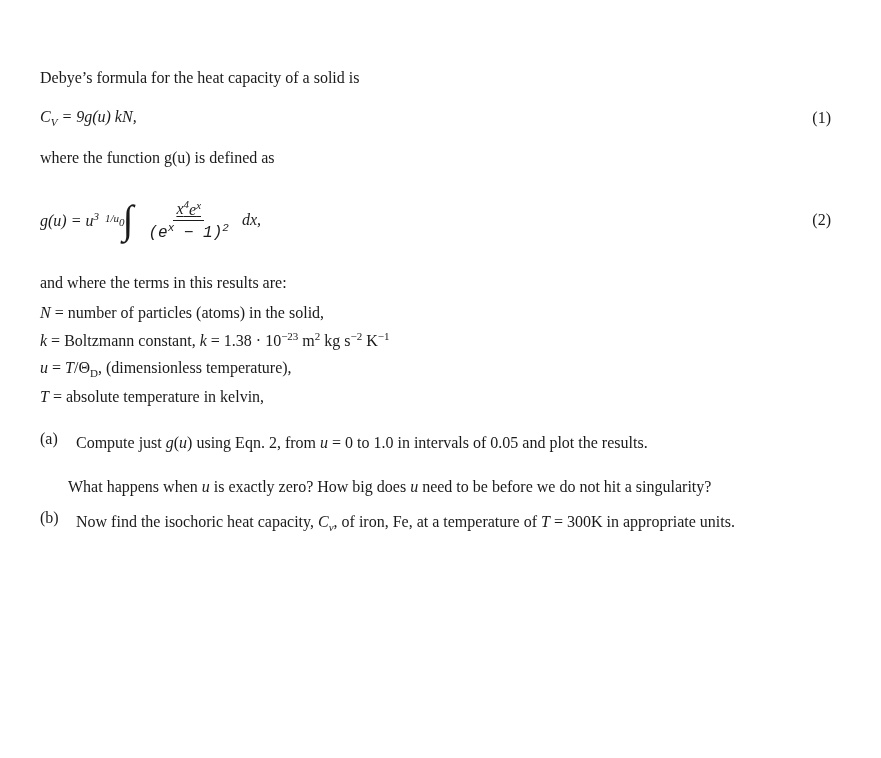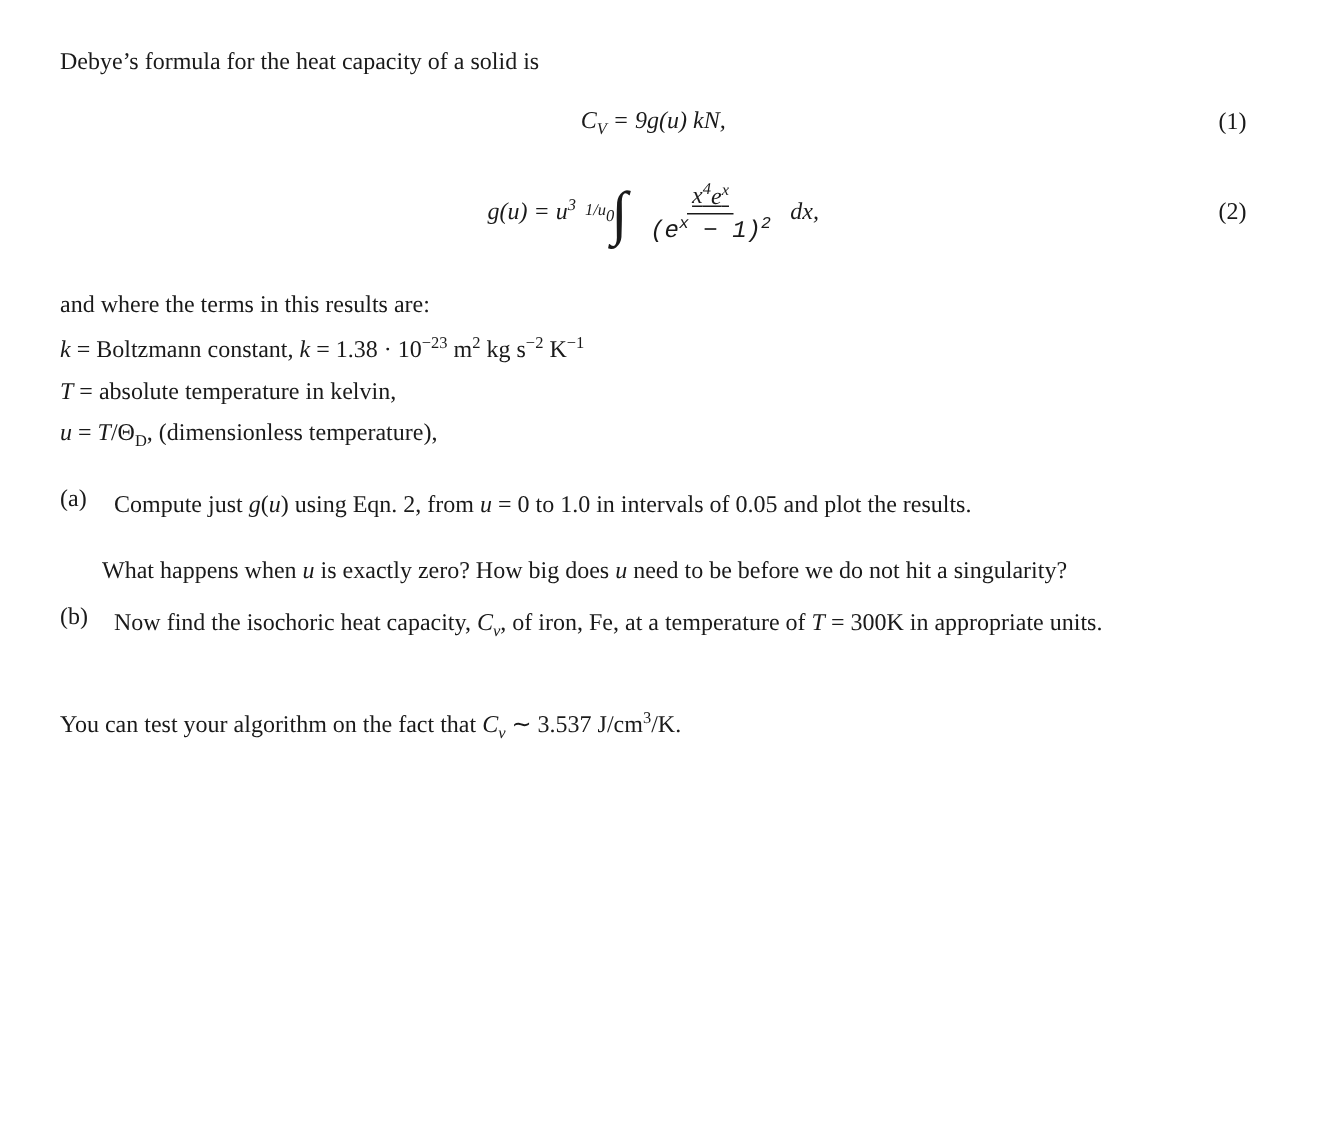--- a/index.html
+++ b/index.html
@@ -13,31 +13,32 @@
       font-family: "Times New Roman", Times, serif;
       font-size: 16px;
       color: #1a1a1a;
       width: 881px;
       min-height: 758px;
       padding: 30px 50px 30px 40px;
     }
 
     .page {
       width: 100%;
+      margin-top: 36px;
     }
 
     .intro-text {
       margin-bottom: 18px;
       line-height: 1.5;
     }
 
     .equation-block {
       display: flex;
       align-items: center;
-      justify-content: center;
+      justify-content: flex-start;
       margin: 18px 0;
       position: relative;
     }
 
     .eq-number {
       position: absolute;
       right: 0;
       font-size: 16px;
     }
 
@@ -152,20 +153,21 @@
     <span>Debye’s formula for the heat capacity of a solid is</span>
   </p>
 
   <div class="equation-block">
     <div class="eq-content">
       <span><span class="math-italic">C</span><sub>V</sub> = 9<span class="math-italic">g</span>(<span class="math-italic">u</span>) <span class="math-italic">kN</span>,</span>
     </div>
     <span class="eq-number">(1)</span>
   </div>
 
+  <p class="where-text">where the function g(u) is defined as</p>
 
   <div class="equation-block" style="margin: 28px 0;">
     <div class="eq-content" style="align-items:center;">
       <span><span class="math-italic">g</span>(<span class="math-italic">u</span>) = <span class="math-italic">u</span><sup>3</sup></span>
 
       <span class="integral-block">
         <span style="display:inline-flex; flex-direction:row; align-items:center; vertical-align:middle; font-size:11px; margin-right:-2px;">
           <span style="margin-bottom:4px; font-style:italic;">1/u</span>
           <span style="margin-top:4px;">0</span>
         </span>
@@ -177,40 +179,38 @@
         <span class="denominator">(<span class="math-italic">e<sup style="font-style:italic;">x</sup></span> − 1)<sup>2</sup></span>
       </span>
       <span><span class="math-italic">d</span><span class="math-italic">x</span>,</span>
     </div>
     <span class="eq-number">(2)</span>
   </div>
 
   <p style="margin-bottom: 4px; line-height:1.6;">and where the terms in this results are:</p>
 
   <div class="definitions">
+    <p><span class="math-italic">N</span> = number of particles (atoms) in the solid,</p>
     <p><span class="math-italic">k</span> = Boltzmann constant, <span class="math-italic">k</span> = 1.38 · 10<sup>−23</sup> m<sup>2</sup> kg s<sup>−2</sup> K<sup>−1</sup></p>
+    <p><span class="math-italic">u</span> = <span class="math-italic">T</span>/Θ<sub>D</sub>, (dimensionless temperature),</p>
     <p><span class="math-italic">T</span> = absolute temperature in kelvin,</p>
-    <p><span class="math-italic">u</span> = <span class="math-italic">T</span>/Θ<sub>D</sub>, (dimensionless temperature),</p>
   </div>
 
   <div class="part">
     <span class="part-label">(a)</span>
     <div class="part-content">
       <span>Compute just <span class="math-italic">g</span>(<span class="math-italic">u</span>) using Eqn. 2, from <span class="math-italic">u</span> = 0 to 1.0 in intervals of 0.05 and plot the results.</span>
     </div>
   </div>
 
   <div class="sub-question">
     <span>What happens when <span class="math-italic">u</span> is exactly zero? How big does <span class="math-italic">u</span> need to be before we do not hit a singularity?</span>
   </div>
 
   <div class="part" style="margin-top: 10px;">
     <span class="part-label">(b)</span>
     <div class="part-content">
       <span>Now find the isochoric heat capacity, <span class="math-italic">C<sub>v</sub></span>, of iron, Fe, at a temperature of <span class="math-italic">T</span> = 300K in appropriate units.</span>
     </div>
   </div>
 
-  <p class="footer-note">
-    <span>You can test your algorithm on the fact that <span class="math-italic">C<sub>v</sub></span> ∼ 3.537 J/cm<sup>3</sup>/K.</span>
-  </p>
 
 </div>
 
 </body></html>

